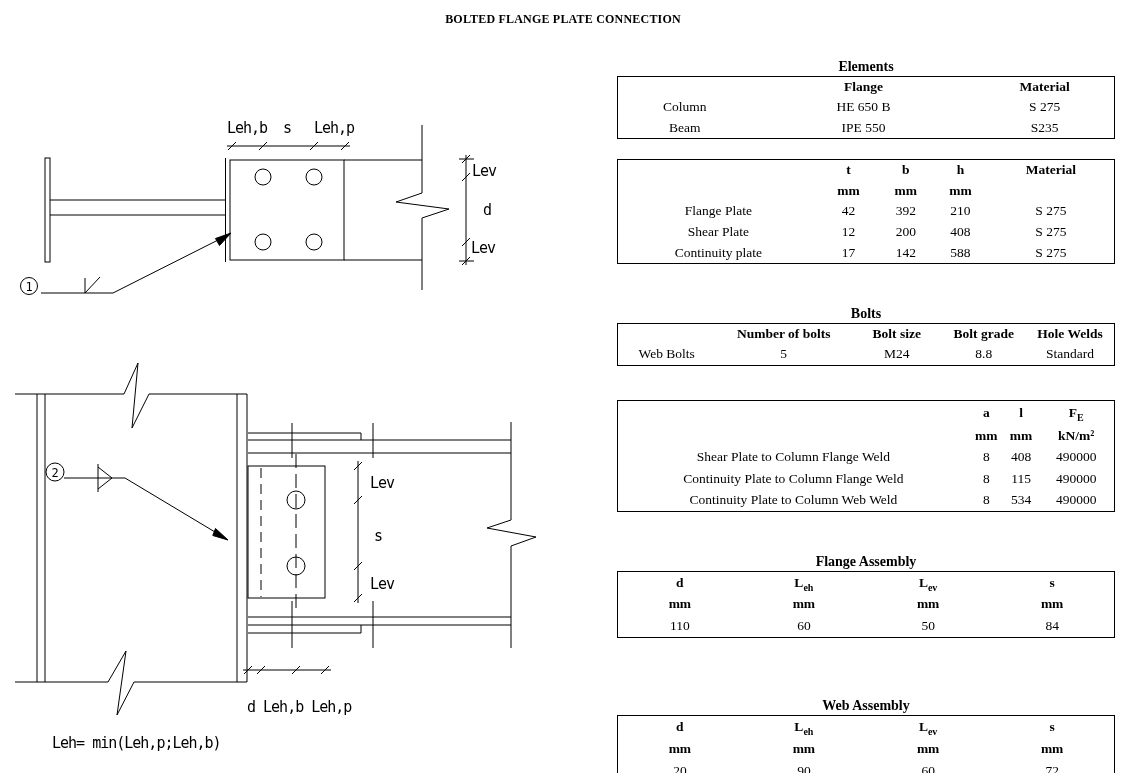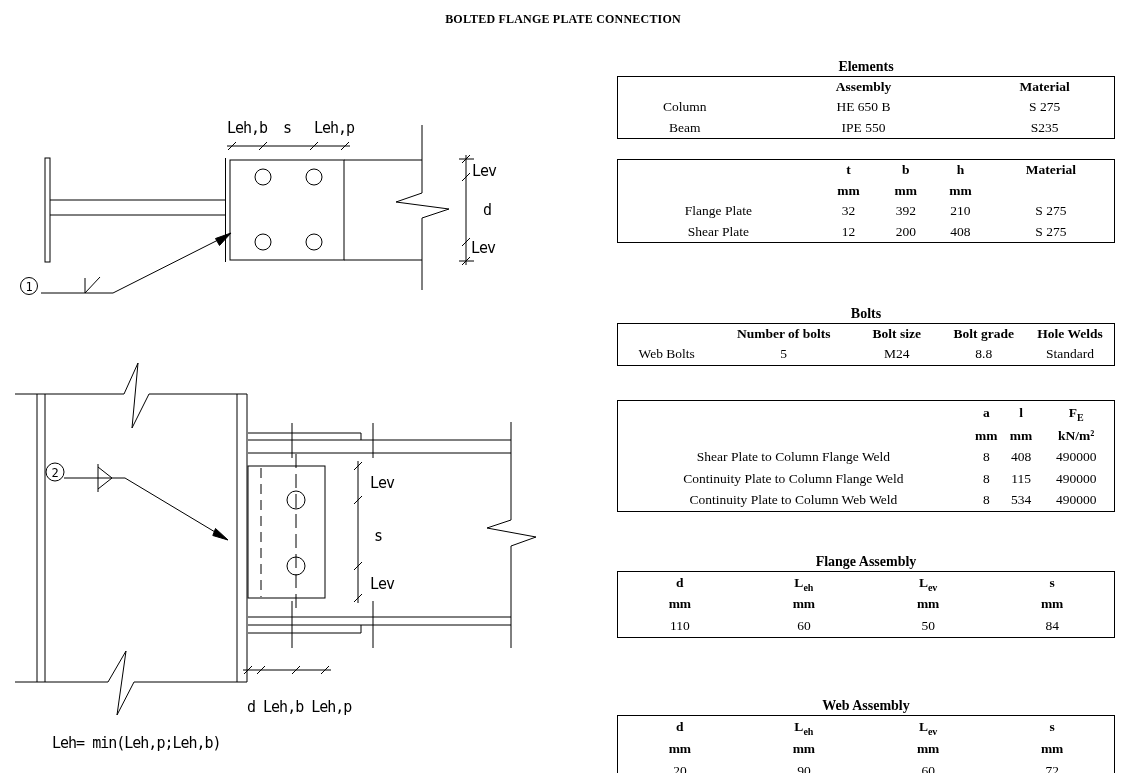--- a/index.html
+++ b/index.html
@@ -179,21 +179,21 @@
   <div class="ttitle">Elements</div>
   <table class="tbl">
     <colgroup>
         <col style="width:27%">
         <col style="width:45%">
         <col style="width:28%">
       </colgroup>
     <tbody>
         <tr class="hd r20">
       <td></td>
-      <td>Assembly</td>
+      <td>Flange</td>
       <td>Material</td>
     </tr>
     <tr class="r20">
       <td>Column</td>
       <td>HE 650 B</td>
       <td>S 275</td>
     </tr>
     <tr class="r20">
       <td>Beam</td>
       <td>IPE 550</td>
@@ -222,32 +222,39 @@
     </tr>
     <tr class="hd r21">
       <td></td>
       <td>mm</td>
       <td>mm</td>
       <td>mm</td>
       <td></td>
     </tr>
     <tr class="r21">
       <td>Flange Plate</td>
-      <td>32</td>
+      <td>42</td>
       <td>392</td>
       <td>210</td>
       <td>S 275</td>
     </tr>
     <tr class="r21">
       <td>Shear Plate</td>
       <td>12</td>
       <td>200</td>
       <td>408</td>
       <td>S 275</td>
     </tr>
+    <tr class="r21">
+      <td>Continuity plate</td>
+      <td>17</td>
+      <td>142</td>
+      <td>588</td>
+      <td>S 275</td>
+    </tr>
   </tbody>
     </table>
 </div>
 
 <div class="tblock" style="top:304px">
   <div class="ttitle">Bolts</div>
   <table class="tbl">
     <colgroup>
         <col style="width:19.7%">
         <col style="width:27.5%">

